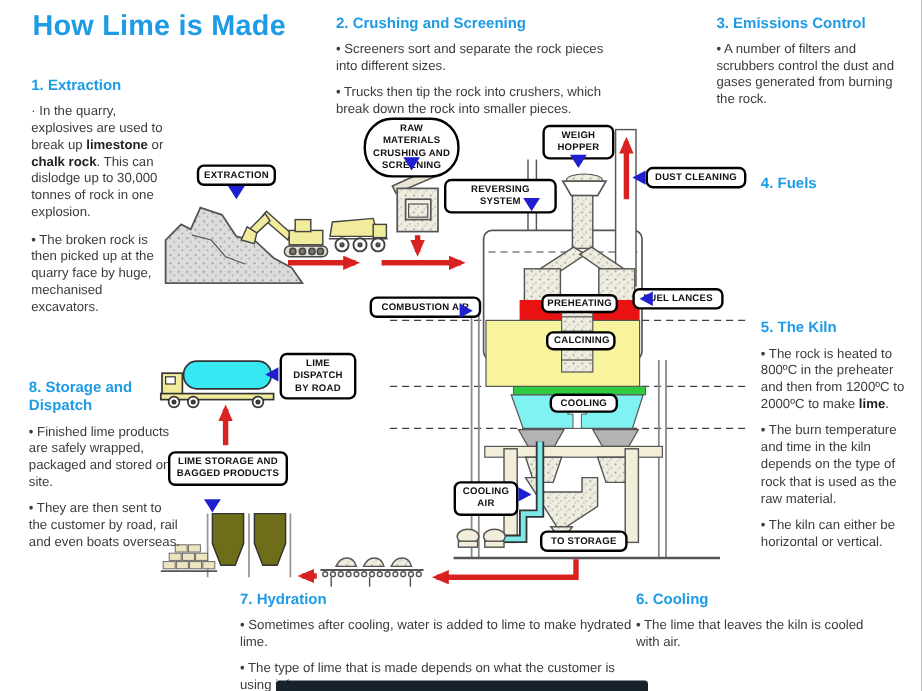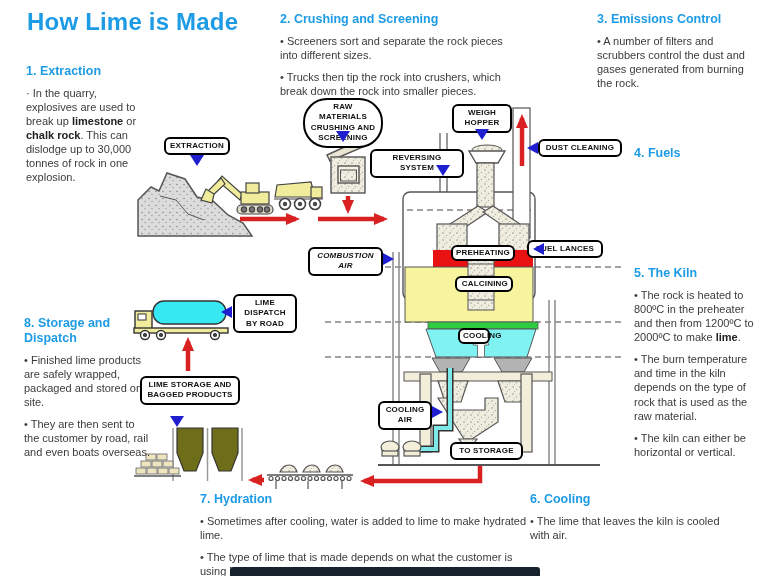--- a/index.html
+++ b/index.html
@@ -34,20 +34,21 @@
 </head>
 <body>
 
 <div class="page">
 
   <div class="title">How Lime is Made</div>
 
   <div class="sec" style="left:26px; top:64px; width:114px;">
     <h2>1. Extraction</h2>
     <p><span>·  In the quarry, explosives are used to break up </span><b>limestone</b><span> or </span><b>chalk rock</b><span>. This can dislodge up to 30,000 tonnes of rock in one explosion.</span></p>
+    <p>• The broken rock is then picked up at the quarry face by huge, mechanised excavators.</p>
   </div>
 
   <div class="sec" style="left:280px; top:12px; width:238px;">
     <h2>2. Crushing and Screening</h2>
     <p>• Screeners sort and separate the rock pieces into different sizes.</p>
     <p>• Trucks then tip the rock into crushers, which break down the rock into smaller pieces.</p>
   </div>
 
   <div class="sec" style="left:597px; top:12px; width:162px;">
     <h2>3. Emissions Control</h2>
@@ -261,25 +262,25 @@
       <path d="M480,466 L480,481 L364,481" marker-end="url(#ra)"></path>
       <line x1="264" y1="480" x2="252" y2="480" marker-end="url(#ra)"></line>
     </g>
   </svg>
 
   <div class="dlabel" style="left:164px; top:137px; width:66px;">EXTRACTION</div>
   <div class="dlabel" style="left:303px; top:98px; width:80px;border-radius:24px;">RAW MATERIALS CRUSHING AND SCREENING</div>
   <div class="dlabel" style="left:452px; top:104px; width:60px;">WEIGH HOPPER</div>
   <div class="dlabel" style="left:370px; top:149px; width:94px;">REVERSING SYSTEM</div>
   <div class="dlabel" style="left:538px; top:139px; width:84px;">DUST CLEANING</div>
-  <div class="dlabel" style="left:308px; top:247px; width:75px;font-style:italic;">COMBUSTION AIR</div>
+  <div class="dlabel" style="left:308px; top:247px; width:93px;">COMBUSTION AIR</div>
   <div class="dlabel" style="left:527px; top:240px; width:76px;">FUEL LANCES</div>
   <div class="dlabel" style="left:451px; top:245px; width:64px; padding:1px 3px;">PREHEATING</div>
   <div class="dlabel" style="left:455px; top:276px; width:58px; padding:1px 3px;text-align:right;">CALCINING</div>
-  <div class="dlabel" style="left:458px; top:328px; width:32px; padding:1px 3px;">COOLING</div>
+  <div class="dlabel" style="left:458px; top:328px; width:57px; padding:1px 3px;">COOLING</div>
   <div class="dlabel" style="left:233px; top:294px; width:64px;">LIME DISPATCH BY ROAD</div>
   <div class="dlabel" style="left:140px; top:376px; width:100px;">LIME STORAGE AND BAGGED PRODUCTS</div>
   <div class="dlabel" style="left:378px; top:401px; width:54px;">COOLING AIR</div>
   <div class="dlabel" style="left:450px; top:442px; width:73px;">TO STORAGE</div>
 
   <div class="ptr down" style="left:190px; top:155px;"></div>
   <div class="ptr down" style="left:336px; top:131px;"></div>
   <div class="ptr down" style="left:475px; top:129px;"></div>
   <div class="ptr down" style="left:436px; top:165px;"></div>
   <div class="ptr left" style="left:527px; top:142px;"></div>

